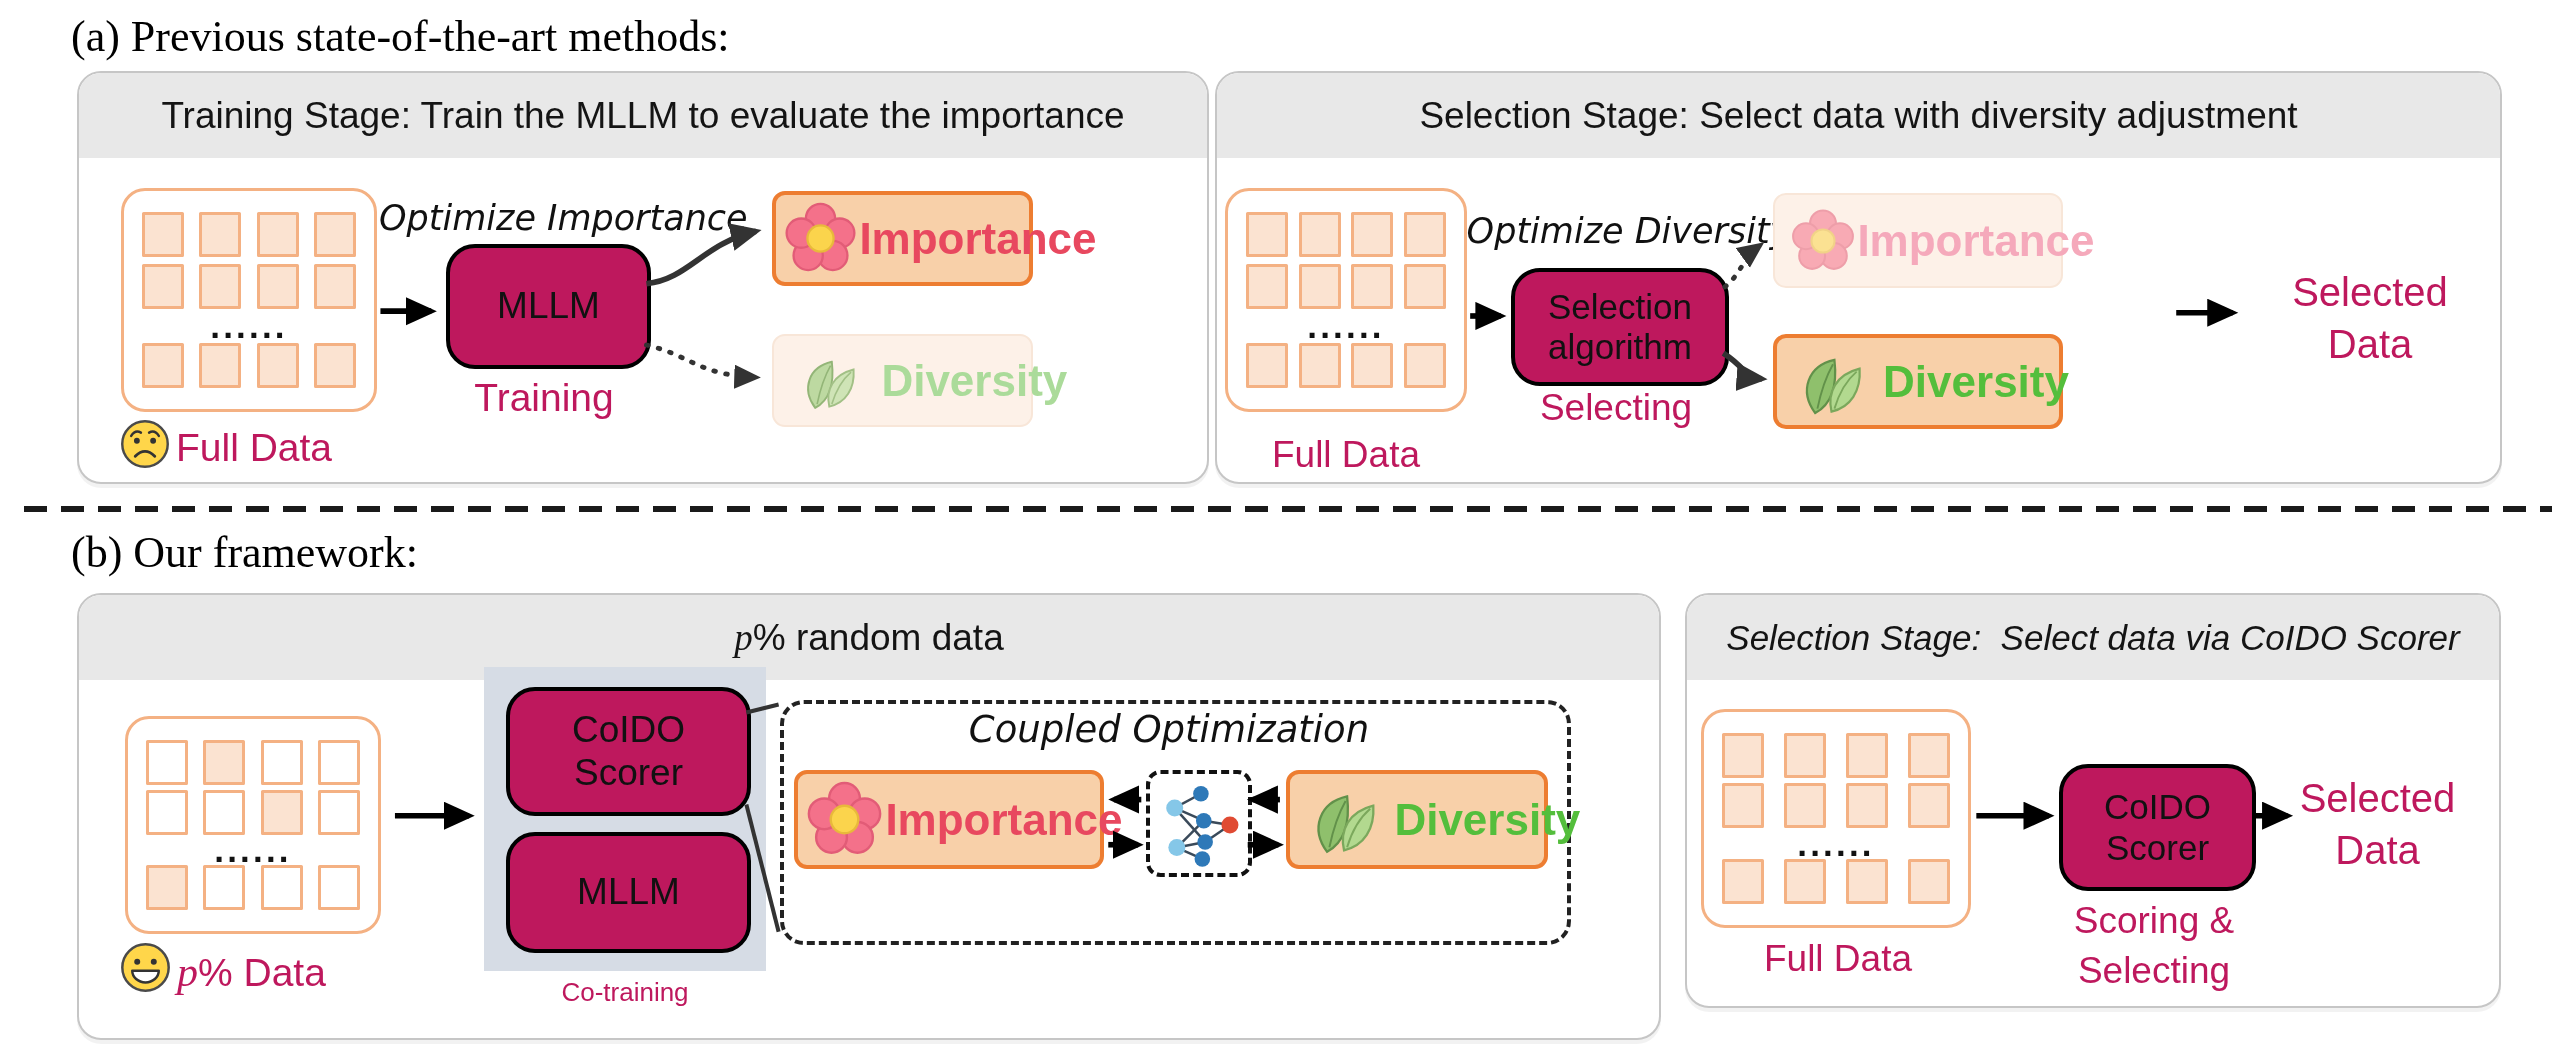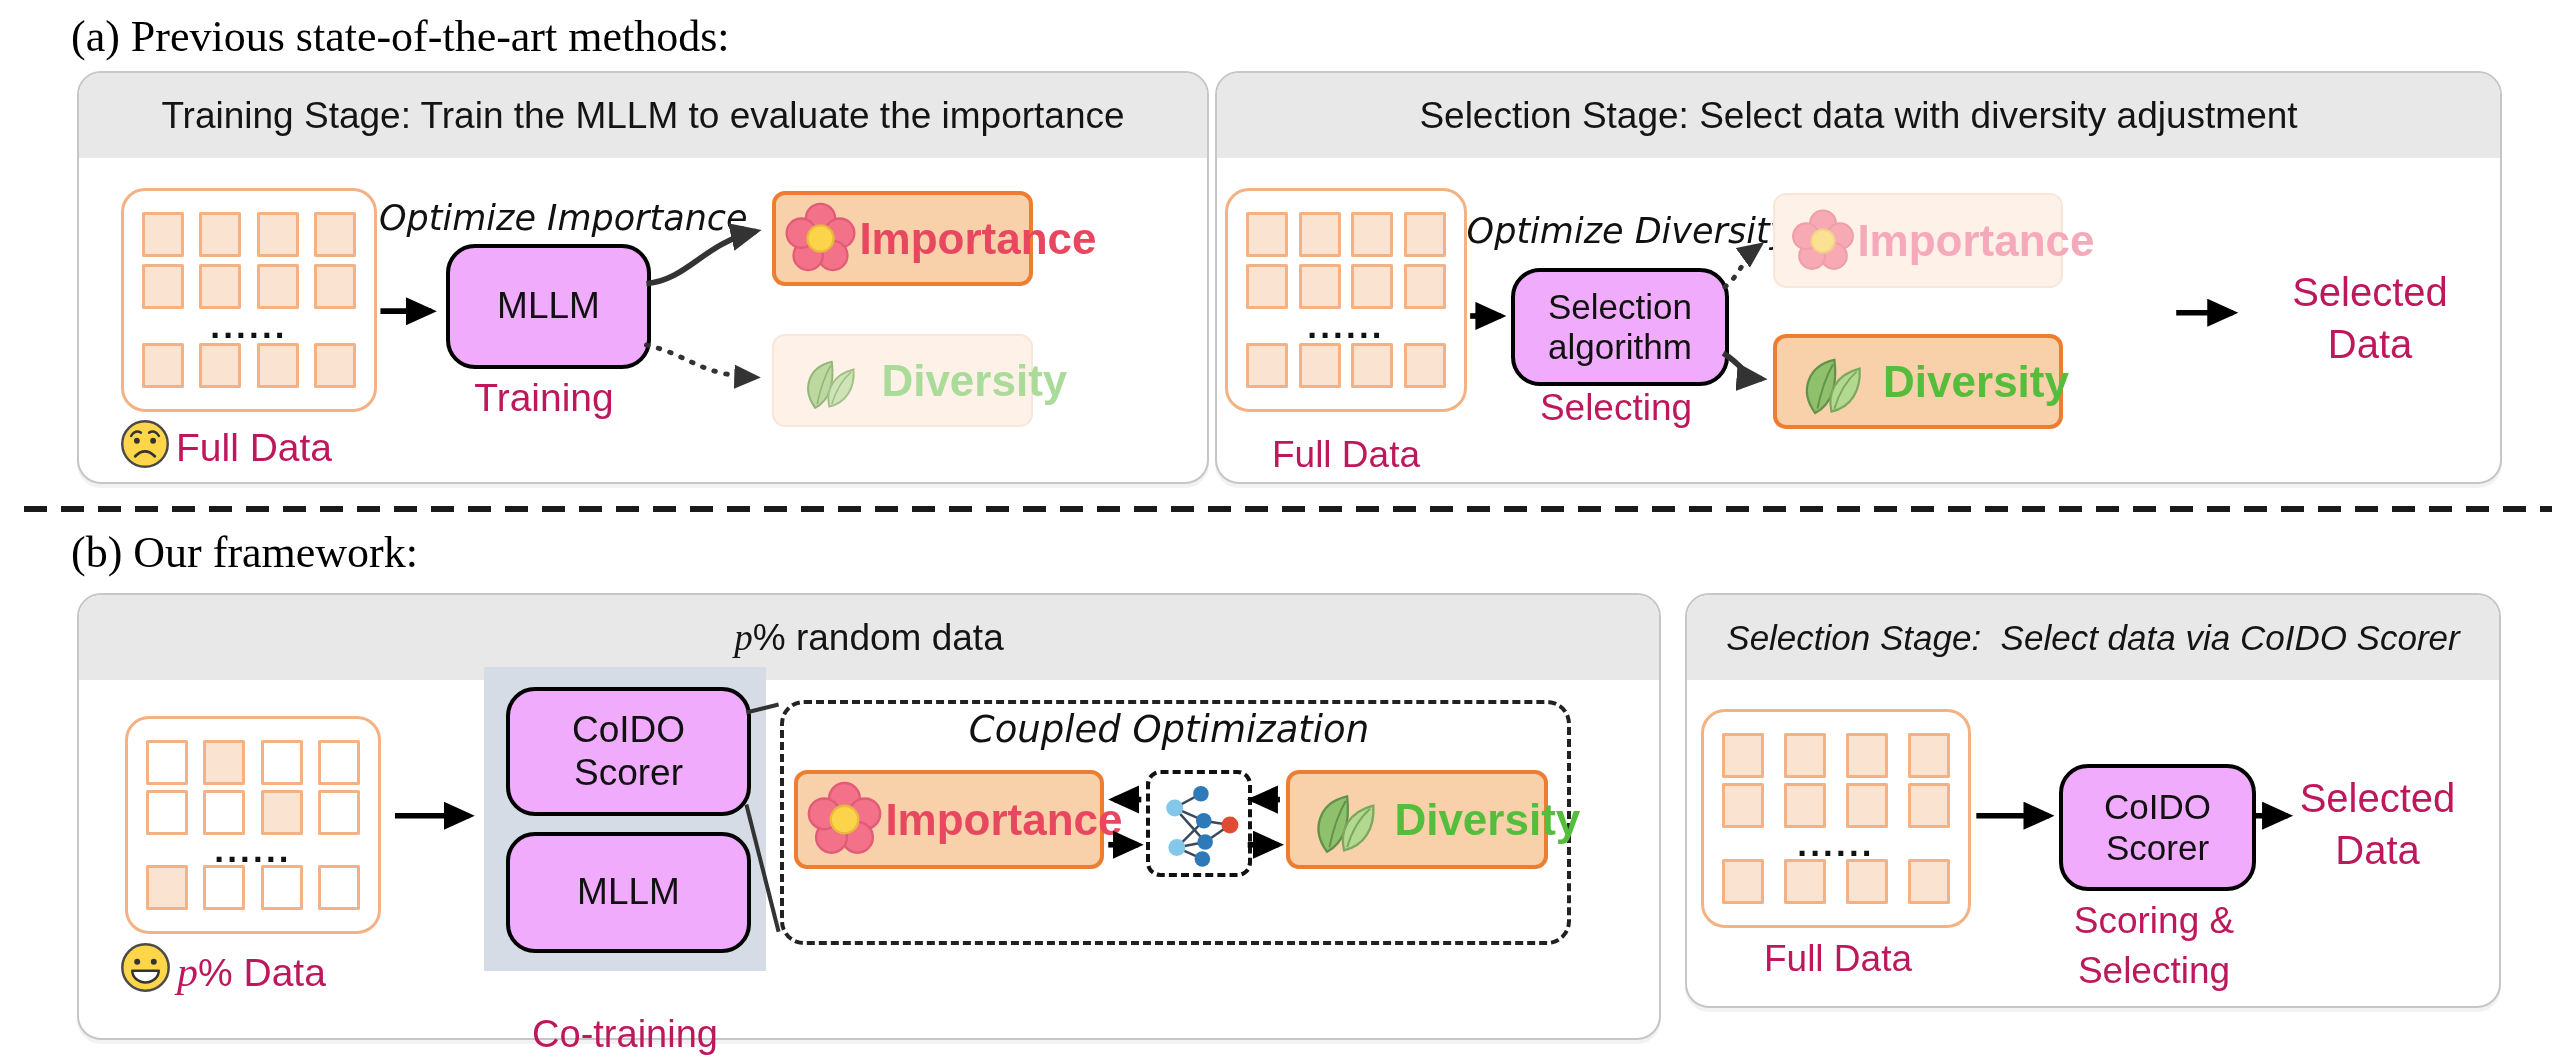--- a/index.html
+++ b/index.html
@@ -13,21 +13,21 @@
                 border-radius:22px 22px 0 0;display:flex;align-items:center;justify-content:center;
                 font-size:37px;color:#141414;white-space:pre;}
   .grid-box{position:absolute;border:3.2px solid #f4b183;border-radius:24px;background:#fff;
             display:flex;flex-direction:column;justify-content:space-between;
             padding:21px 17.7px;box-sizing:border-box;}
   .sq-row{display:flex;justify-content:space-between;}
   .sq{width:42px;height:45px;border:3.2px solid #f4b183;background:#fbe3d1;border-radius:1.6px;box-sizing:border-box;}
   .sq.plain{background:#fff;}
   .sq.filled{background:#fbe3d1;}
   .dots{text-align:center;font-size:35px;font-weight:bold;letter-spacing:3.2px;line-height:21px;color:#111;}
-  .blackbox{position:absolute;background:#f0abfc;border:4.8px solid #000;border-radius:29px;
+  .blackbox{position:absolute;background:#be185d;border:4.8px solid #000;border-radius:29px;
             display:flex;flex-direction:column;align-items:center;justify-content:center;
             font-size:37px;line-height:1.15;text-align:center;}
   .tagbox{position:absolute;border-radius:13px;display:flex;align-items:center;box-sizing:border-box;padding:0 6.4px;}
   .tag-solid{background:#f8d0a9;border:4px solid #ed7d31;}
   .tag-faded{background:#fdf1e8;border:2.4px solid #f8e6d8;}
   .tag-label{font-size:44px;font-weight:bold;white-space:nowrap;}
   .imp-text{color:#e8485f;}
   .imp-text-faded{color:#f5a9bb;}
   .div-text{color:#54be3c;}
   .div-text-faded{color:#abdb9a;}
@@ -236,21 +236,21 @@
     <span class="serif-i" style="font-size:42px;">p</span><span>% Data</span>
   </div>
 
   <div class="blackbox" style="left:506px;top:687px;width:237px;height:121px;">
     <span>CoIDO</span>
     <span>Scorer</span>
   </div>
   <div class="blackbox" style="left:506px;top:832px;width:237px;height:113px;">
     <span>MLLM</span>
   </div>
-  <div class="abs plainlabel" style="left:504px;top:977px;width:242px;font-size:38px;margin-top:36px;">Co-training</div>
+  <div class="abs plainlabel" style="left:504px;top:977px;width:242px;font-size:26px;">Co-training</div>
 
   <div class="bigdash" style="left:780px;top:700px;width:783px;height:237px;"></div>
   <div class="abs hand" style="left:887px;top:708px;width:564px;font-size:37px;">Coupled Optimization</div>
 
   <div class="tagbox tag-solid" style="left:794px;top:770px;width:310px;height:99px;">
     <span class="z">
       <svg width="81" height="81" viewBox="0 0 100 100">
         <g stroke="#e25c77" stroke-width="3" fill="#f4718a">
           <circle cx="50" cy="24" r="19"></circle>
             <circle cx="75" cy="43" r="19"></circle>

